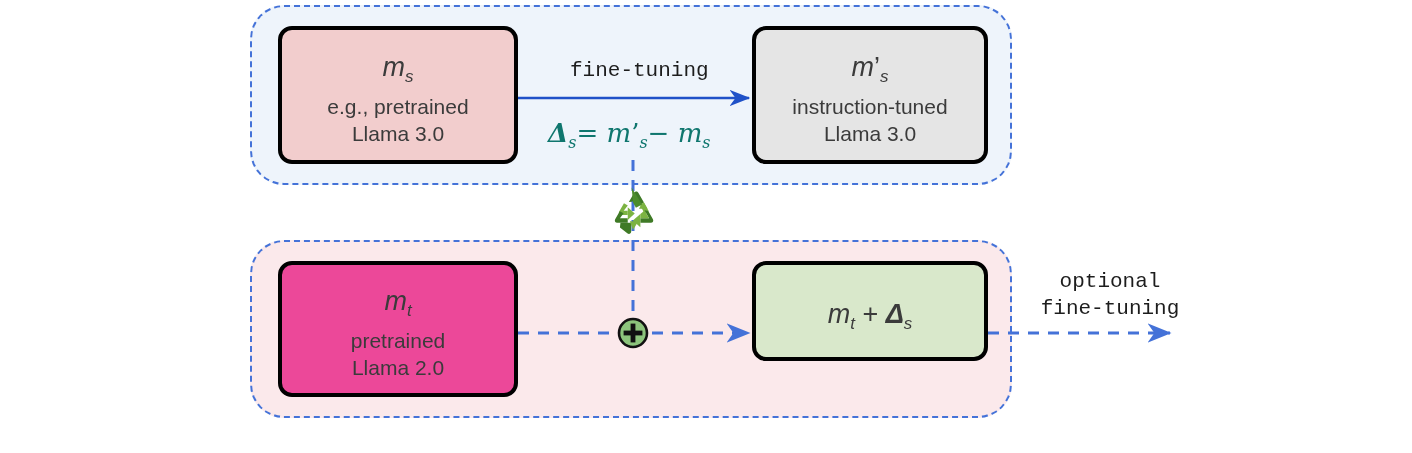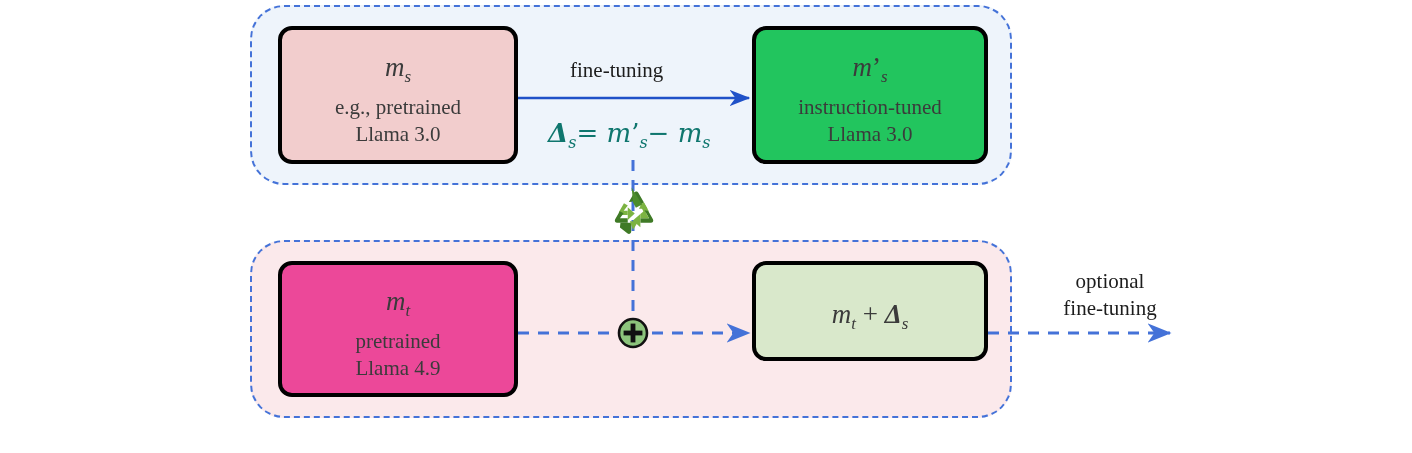--- a/index.html
+++ b/index.html
@@ -51,58 +51,58 @@
     border: 4px solid #000000;
     border-radius: 14px;
     box-sizing: border-box;
     display: flex;
     flex-direction: column;
     align-items: center;
     justify-content: center;
     color: #3b3b3b;
   }
   .model-box .sym {
-    font-family: Liberation Serif, serif;
+    font-family: Liberation Sans, sans-serif;
     font-style: italic;
     font-size: 27px;
     line-height: 1;
     white-space: nowrap;
     color: #3b3b3b;
     margin-top: 12px;
   }
   .model-box .sym .sub {
     font-size: 17px;
     vertical-align: sub;
     font-style: italic;
   }
   .model-box .sym .prime {
     font-style: normal;
     font-size: 27px;
   }
   .model-box .desc {
-    font-family: Liberation Serif, serif;
+    font-family: Liberation Sans, sans-serif;
     font-size: 21px;
     line-height: 1.28;
     text-align: center;
     color: #3b3b3b;
     margin-top: 8px;
   }
 
   #box-ms      { left: 278px; top: 26px;  width: 240px; height: 138px; background: #f2cdcd; }
-  #box-ms-prime{ left: 752px; top: 26px;  width: 236px; height: 138px; background: #22c55e; }
+  #box-ms-prime{ left: 752px; top: 26px;  width: 236px; height: 138px; background: #e5e5e5; }
   #box-mt      { left: 278px; top: 261px; width: 240px; height: 136px; background: #ec4899; }
   #box-merged  { left: 752px; top: 261px; width: 236px; height: 100px; background: #d9e8cb;
                  justify-content: center; }
   #box-merged .sym { font-size: 27px; }
 
   
   .label {
     position: absolute;
     color: #1d1d1d;
-    font-family: Liberation Serif, serif;
+    font-family: Liberation Mono, monospace;
     font-size: 21px;
     line-height: 1.3;
     white-space: nowrap;
   }
   #label-fine-tuning {
     left: 570px;
     top: 57px;
   }
   #label-optional {
     left: 1040px;
@@ -194,21 +194,21 @@
     <div class="desc">
       <span>instruction-tuned</span><br>
       <span>Llama 3.0</span>
     </div>
   </div>
 
   <div class="model-box" id="box-mt">
     <div class="sym"><span>m</span><span class="sub">t</span></div>
     <div class="desc">
       <span>pretrained</span><br>
-      <span>Llama 4.9</span>
+      <span>Llama 2.0</span>
     </div>
   </div>
 
   <div class="model-box" id="box-merged">
     <div class="sym"><span>m</span><span class="sub">t</span>&nbsp;<span class="prime">+</span>&nbsp;<span style="font-weight:bold">Δ</span><span class="sub">s</span></div>
   </div>
 
   <div class="label" id="label-fine-tuning">fine-tuning</div>
 
   <div class="label" id="label-optional">

